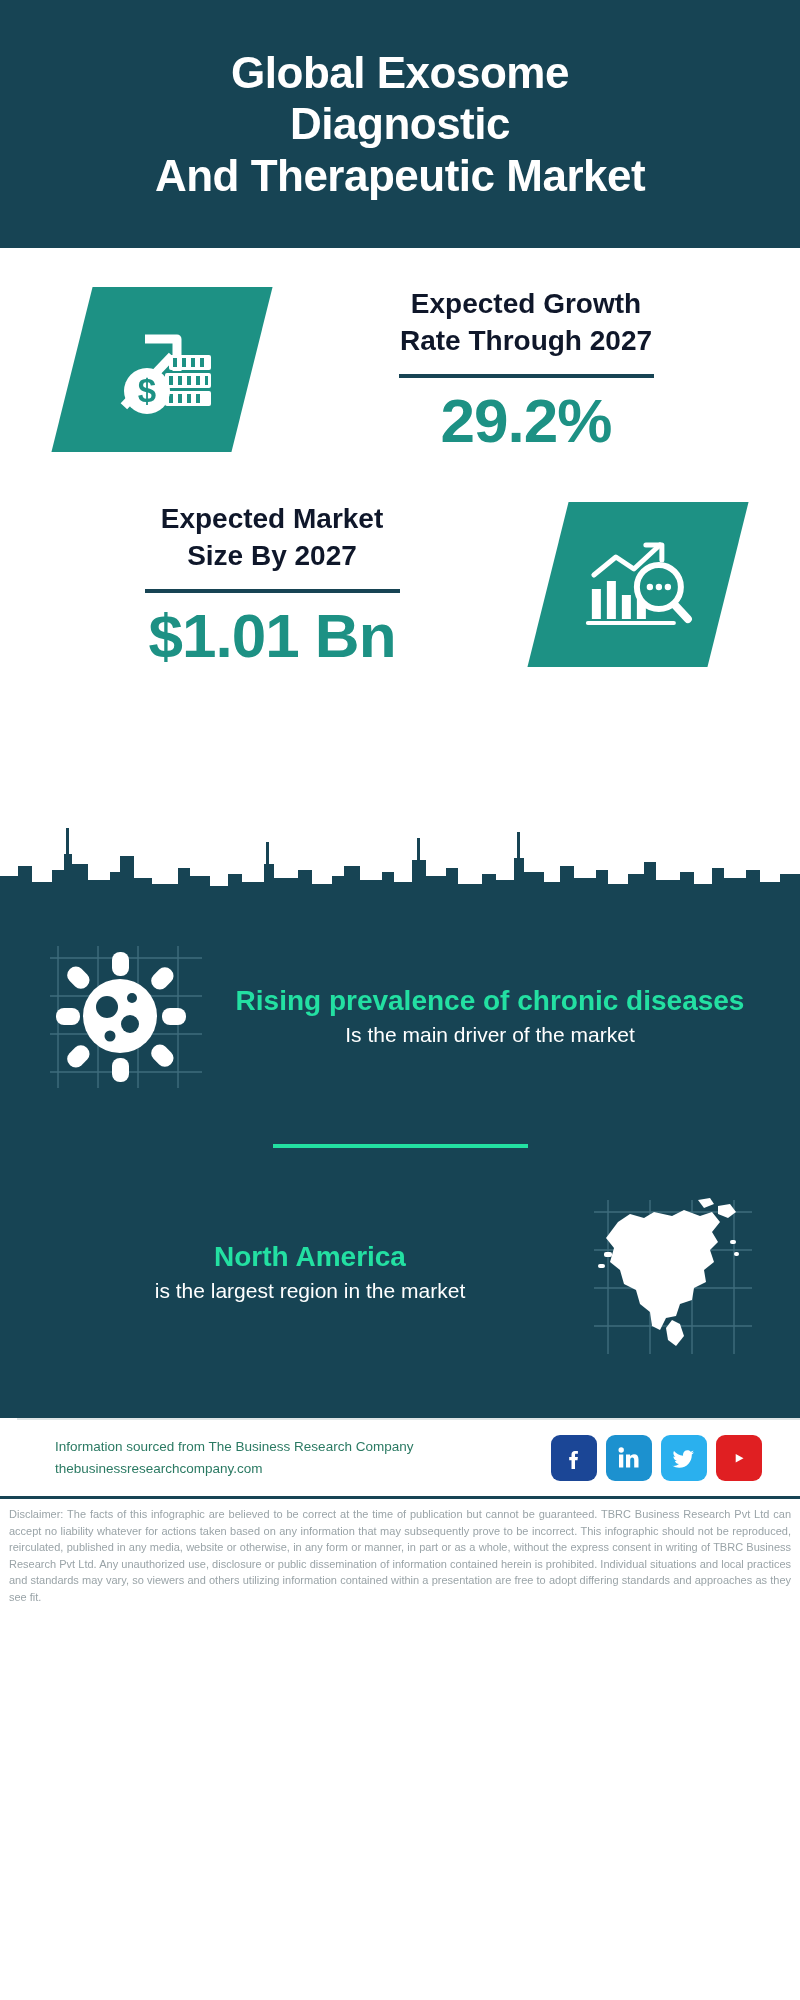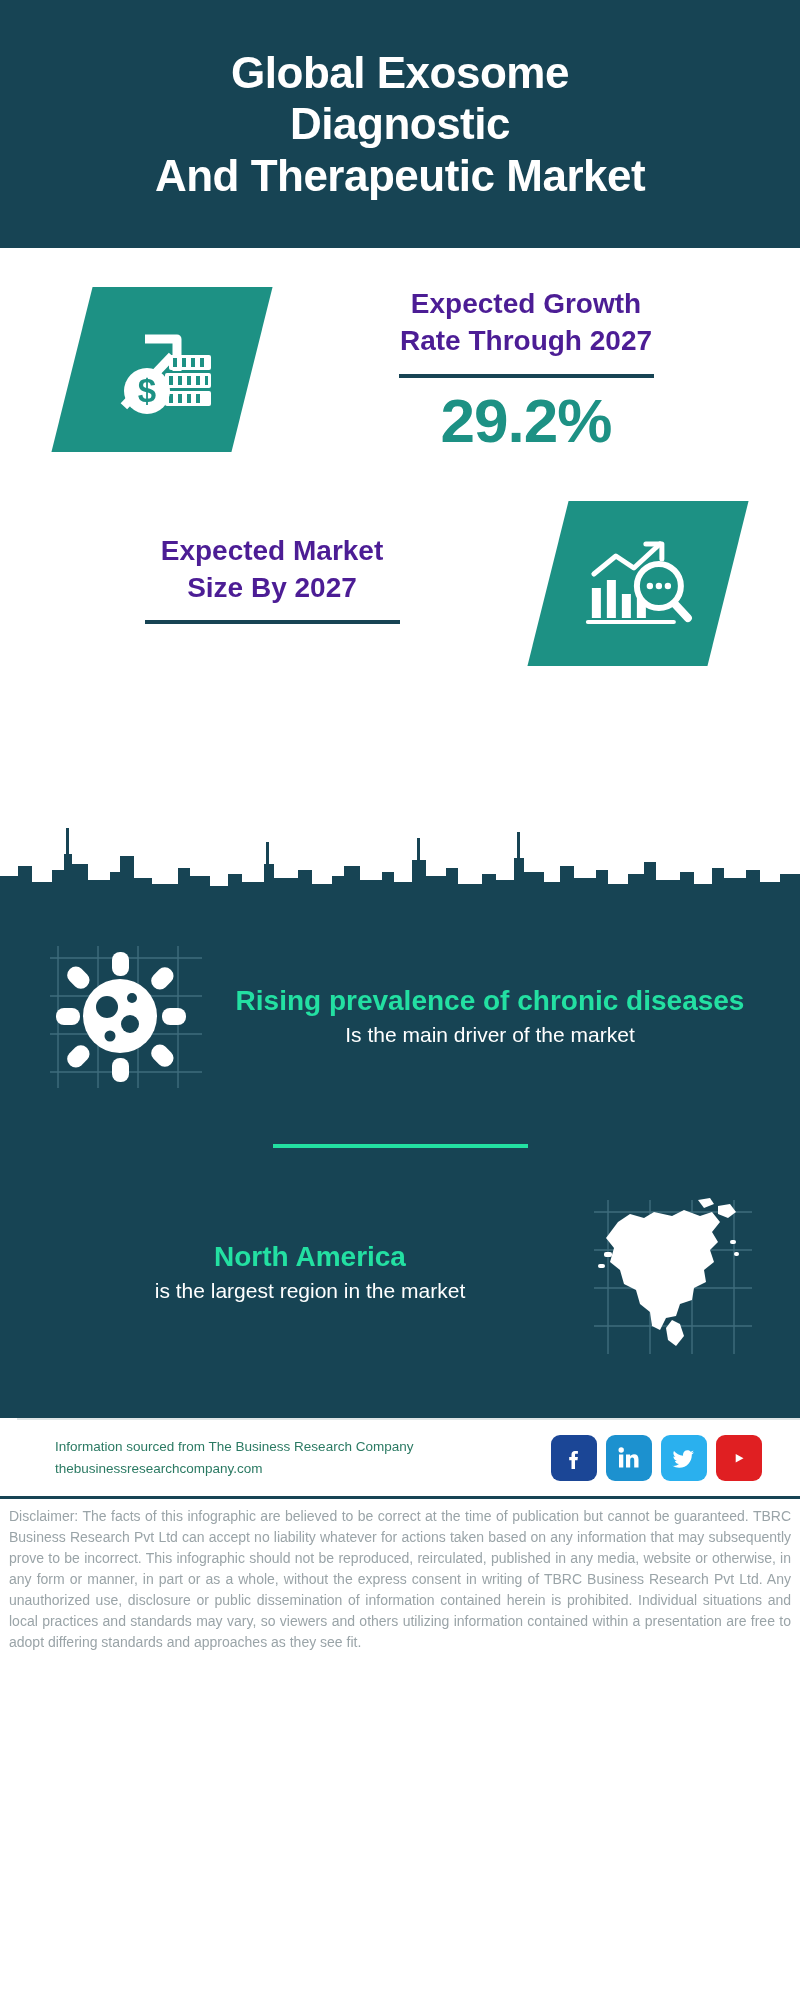--- a/index.html
+++ b/index.html
@@ -57,21 +57,21 @@
     align-items: center;
     justify-content: center;
     flex: none;
   }
   .paral > svg { transform: skewX(14deg); }
   .paral-left { margin-left: 72px; }
   .paral-right { margin-left: 20px; }
 
   .stat-text { flex: 1; text-align: center; padding: 0 10px; }
   .stat-label {
-    color: #4c1d95;
+    color: #0f172a;
     font-size: 28px;
     font-weight: bold;
     line-height: 1.32;
   }
   .stat-rule {
     width: 255px;
     height: 4px;
     background: #174454;
     margin: 14px auto 10px auto;
   }
@@ -148,21 +148,21 @@
   .s-fb { background: #1b4696; }
   .s-li { background: #1c91cf; }
   .s-tw { background: #2ab0ee; }
   .s-yt { background: #e01f22; }
 
   
   .disclaimer {
     border-top: 3px solid #174454;
     padding: 7px 9px 0 9px;
     color: #9aa4a8;
-    font-size: 14px;
+    font-size: 11px;
     line-height: 1.5;
     text-align: justify;
   }
 </style>
 </head>
 <body>
 
 <div class="page">
 
   <div class="header">
@@ -213,20 +213,21 @@
       </div>
     </div>
 
     <div class="stat-row stat-row-2">
       <div class="stat-text stat-text-left">
         <div class="stat-label">
           <div>Expected Market</div>
           <div>Size By 2027</div>
         </div>
         <div class="stat-rule"></div>
+        <div class="stat-value">$1.01 Bn</div>
       </div>
       <div class="paral paral-right" style="margin-right:72px;">
         <svg width="112" height="100" viewBox="0 0 112 100" fill="none">
 
           <path d="M12 40 L34 22 L52 34 L78 10" stroke="#fff" stroke-width="5" fill="none" stroke-linecap="round" stroke-linejoin="round"></path>
           <path d="M64 10 L80 10 L80 25" stroke="#fff" stroke-width="5" fill="none" stroke-linecap="round" stroke-linejoin="round"></path>
 
           <rect x="10" y="54" width="9" height="30" fill="#fff"></rect>
           <rect x="25" y="46" width="9" height="38" fill="#fff"></rect>
           <rect x="40" y="60" width="9" height="24" fill="#fff"></rect>

